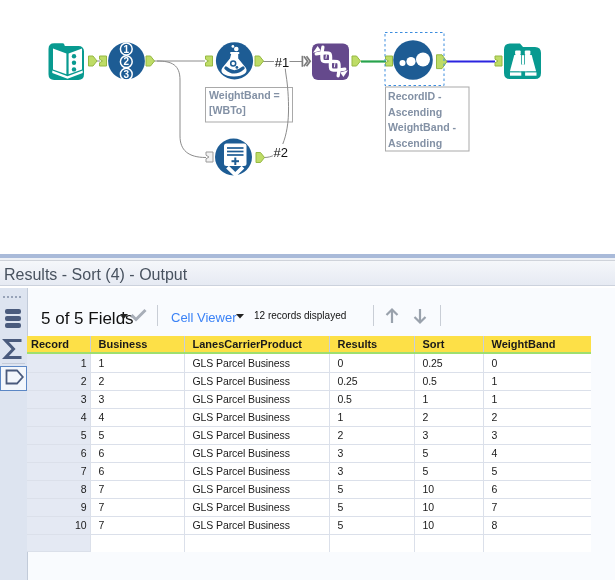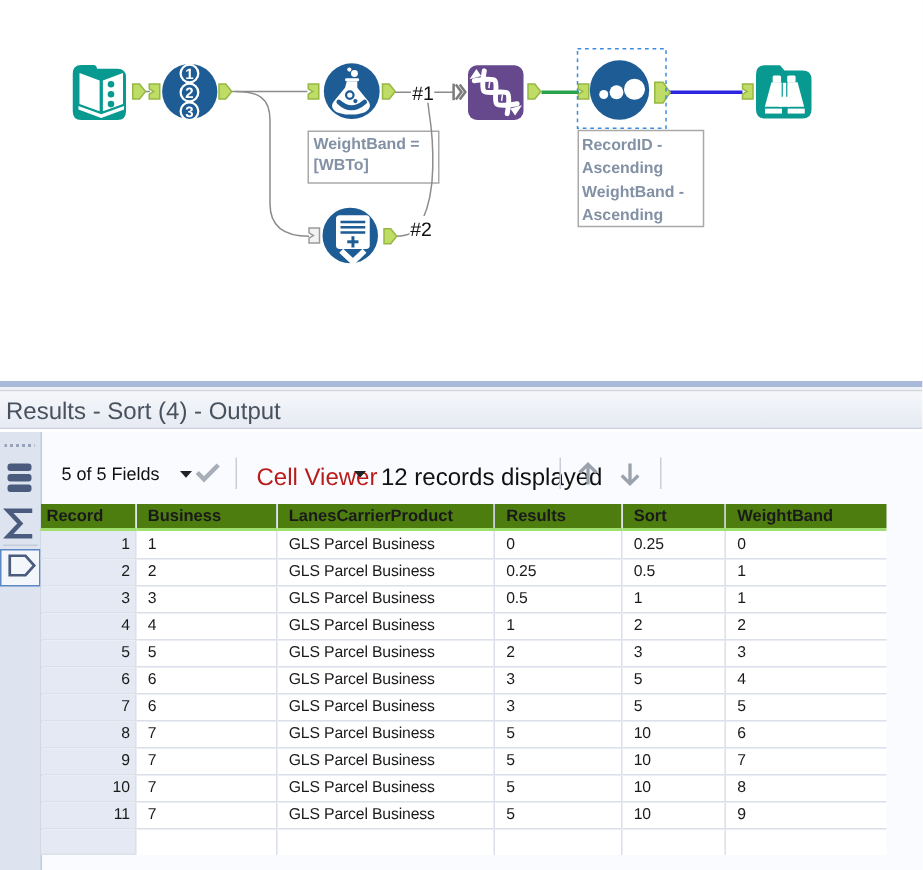--- a/index.html
+++ b/index.html
@@ -178,47 +178,47 @@
     <rect x="5" y="35" width="16" height="5" rx="2"></rect>
   </g>
 
   <path d="M21.5,52.5 L5.5,52.5 L13.5,61 L5.5,69.5 L21.5,69.5" fill="none" stroke="#4a5b7d" stroke-width="3"></path>
   <line x1="2" y1="75.5" x2="25" y2="75.5" stroke="#c3cbd9" stroke-width="1"></line>
 
   <rect x="0.5" y="78.5" width="26" height="24" fill="#f3f7fc" stroke="#5b87c5"></rect>
   <path d="M6.5,82.5 h10.5 l5.8,6.5 l-5.8,6.5 h-10.5 z" fill="none" stroke="#4a5b7d" stroke-width="1.8"></path>
 </svg>
 
-<div class="abs" style="left:41px;top:309px;font-size:12px;color:#111">5 of 5 Fields</div>
+<div class="abs" style="left:41px;top:309px;font-size:17px;color:#111">5 of 5 Fields</div>
 <svg class="abs" style="left:118px;top:312px" width="12" height="8">
       <path d="M2,2 L6,6.5 L10,2 z" fill="#222"></path>
     </svg>
 <svg class="abs" style="left:130px;top:308px" width="17" height="14" viewBox="0 0 17 14">
   <path d="M1.5,7 L6,11.5 L15.5,2" fill="none" stroke="#a8aeb8" stroke-width="3"></path>
 </svg>
 <div class="abs" style="left:157px;top:305px;width:1px;height:21px;background:#c9ced6"></div>
-<div class="abs" style="left:171px;top:310px;font-size:16px;color:#b91c1c">Cell Viewer</div>
+<div class="abs" style="left:171px;top:310px;font-size:13px;color:#3b82f6">Cell Viewer</div>
 <svg class="abs" style="left:234px;top:312px" width="12" height="8">
       <path d="M2,2 L6,6.5 L10,2 z" fill="#222"></path>
     </svg>
-<div class="abs" style="left:254px;top:310px;font-size:16px;color:#111">12 records displayed</div>
+<div class="abs" style="left:254px;top:310px;font-size:10px;color:#111">12 records displayed</div>
 <div class="abs" style="left:373px;top:305px;width:1px;height:21px;background:#c9ced6"></div>
 <svg class="abs" style="left:382px;top:306px" width="50" height="20" viewBox="0 0 50 20">
   <g stroke="#9aa2ac" stroke-width="2.2" fill="none">
     <path d="M10,17 L10,4 M4.5,9 L10,3.5 L15.5,9"></path>
     <path d="M38,3 L38,16 M32.5,11 L38,16.5 L43.5,11"></path>
   </g>
 </svg>
 <div class="abs" style="left:440px;top:305px;width:1px;height:21px;background:#c9ced6"></div>
 
 <style>
 #tbl{border-collapse:collapse;table-layout:fixed;width:564px;font-size:11px;color:#1a1a1a;white-space:nowrap;}
 #tbl td{overflow:hidden;font-size:10.5px;letter-spacing:-0.1px;padding:0 0 0 8px;border-bottom:1px solid #dbe0ea;border-left:1px solid #dbe0ea;background:#fff;height:17px;}
 #tbl td.rn{background:#e4e9f3;text-align:right;padding:0 3px 0 0;border-left:none;}
-#tbl tr.h td{background:#4d7c0f;font-weight:bold;font-size:11px;letter-spacing:0;border-bottom:2px solid #9fdf6e;border-left:1px solid #c6cedd;height:16px;}
+#tbl tr.h td{background:#fde047;font-weight:bold;font-size:11px;letter-spacing:0;border-bottom:2px solid #9fdf6e;border-left:1px solid #c6cedd;height:16px;}
 #tbl tr.h td.rn{text-align:left;padding-left:4px;border-left:none;}
 </style>
 <div class="abs" style="left:27px;top:336px;width:565px;">
   <table id="tbl">
     <colgroup>
       <col style="width:63px">
           <col style="width:94px">
           <col style="width:145px">
       <col style="width:85px">
           <col style="width:69px">
@@ -307,28 +307,20 @@
           </tr>
     <tr>
             <td class="rn">10</td>
             <td>7</td>
             <td>GLS Parcel Business</td>
             <td>5</td>
             <td>10</td>
             <td>8</td>
           </tr>
     <tr>
-            <td class="rn">11</td>
-            <td>7</td>
-            <td>GLS Parcel Business</td>
-            <td>5</td>
-            <td>10</td>
-            <td>9</td>
-          </tr>
-    <tr>
             <td class="rn" style="height:10px"></td>
             <td style="border-bottom:none"></td>
             <td style="border-bottom:none"></td>
             <td style="border-bottom:none"></td>
             <td style="border-bottom:none"></td>
             <td style="border-bottom:none"></td>
           </tr>
   </tbody>
       </table>
 </div>

